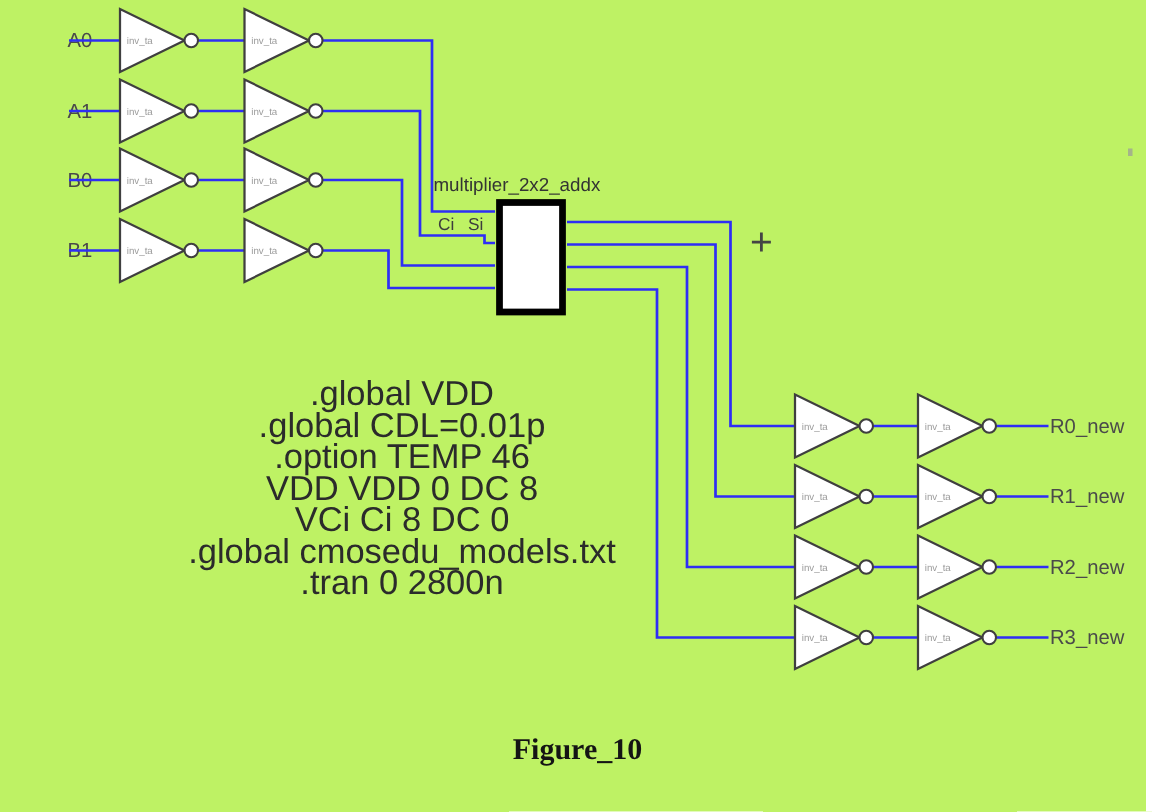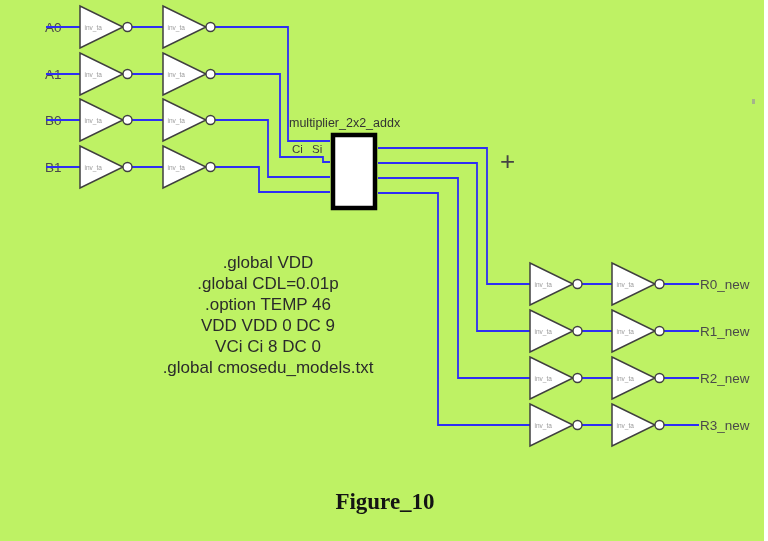--- a/index.html
+++ b/index.html
@@ -9,23 +9,23 @@
   .wire{stroke:#2e2ef5;stroke-width:1.8;fill:none;}
   .sym{stroke:#3f3f3f;stroke-width:1.5;fill:#ffffff;}
   .bubble{stroke:#3f3f3f;stroke-width:1.4;fill:#ffffff;}
   .blockrect{stroke:#000000;stroke-width:4.5;fill:#ffffff;}
   .netlabel{font-size:13.5px;fill:#4a4a4a;}
   .invlabel{font-size:6.5px;fill:#9b9b9b;}
   .blocklabel{font-size:12.5px;fill:#333333;}
   .pinlabel{font-size:11.5px;fill:#3d3d3d;}
   .plus{font-size:26px;fill:#444444;font-weight:400;}
   .spice{position:absolute;left:118px;top:252px;width:300px;text-align:center;
-         color:#2b2b2b;font-size:17px;line-height:21px;white-space:nowrap;}
+         color:#2b2b2b;font-size:23px;line-height:21px;white-space:nowrap;}
   .caption{position:absolute;left:290px;top:489px;width:190px;text-align:center;
-           font-family:"Liberation Serif", serif;font-weight:bold;font-size:23px;color:#141414;}
+           font-family:"Liberation Serif", serif;font-weight:bold;font-size:20px;color:#141414;}
   .stray{position:absolute;left:752px;top:99px;width:3px;height:5px;background:#9a9a9a;opacity:.7;}
 </style>
 </head>
 <body>
 
 <div id="stage">
   <svg width="768" height="541" viewBox="0 0 768 541">
     <defs>
       <g id="inv">
         <path class="sym" d="M0,-21 L0,21 L43,0 Z"></path>
@@ -93,21 +93,22 @@
     <text class="netlabel" x="700" y="288.5">R0_new</text>
     <text class="netlabel" x="700" y="335.5">R1_new</text>
     <text class="netlabel" x="700" y="382.5">R2_new</text>
     <text class="netlabel" x="700" y="429.5">R3_new</text>
   </svg>
 
   <div class="spice">
     <div>.global VDD</div>
     <div>.global CDL=0.01p</div>
     <div>.option TEMP 46</div>
-    <div>VDD VDD 0 DC 9</div>
+    <div>VDD VDD 0 DC 8</div>
     <div>VCi Ci 8 DC 0</div>
     <div>.global cmosedu_models.txt</div>
+    <div>.tran 0 2800n</div>
   </div>
 
   <div class="caption">Figure_10</div>
 
   <div class="stray"></div>
 </div>
 
 </body></html>

